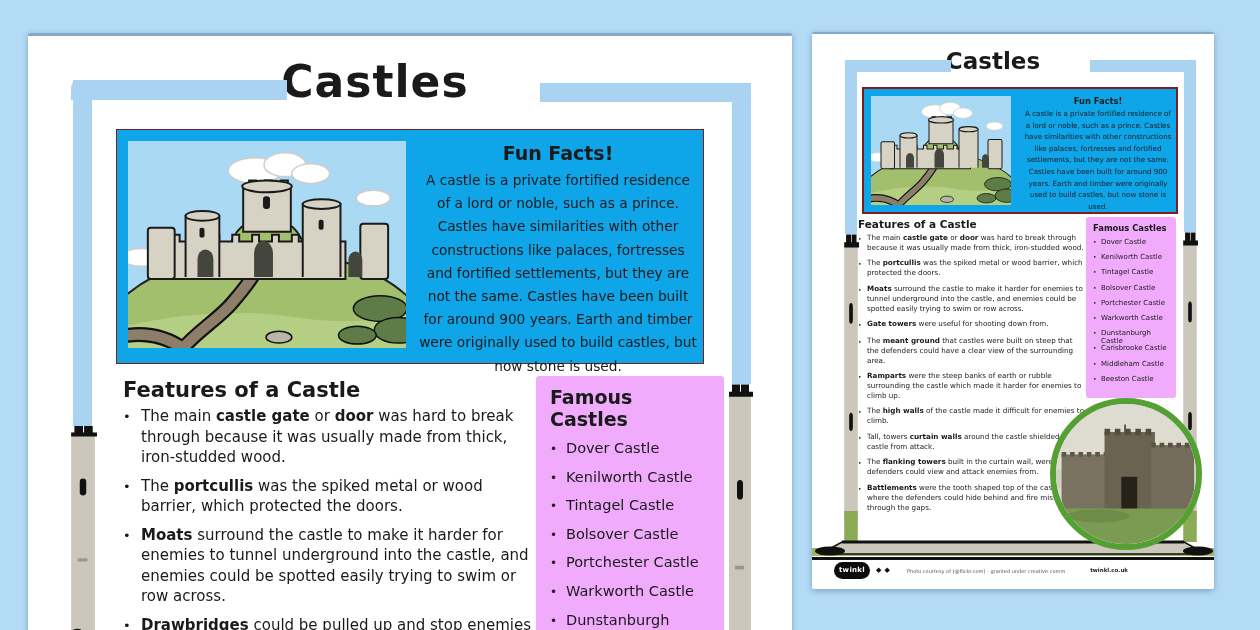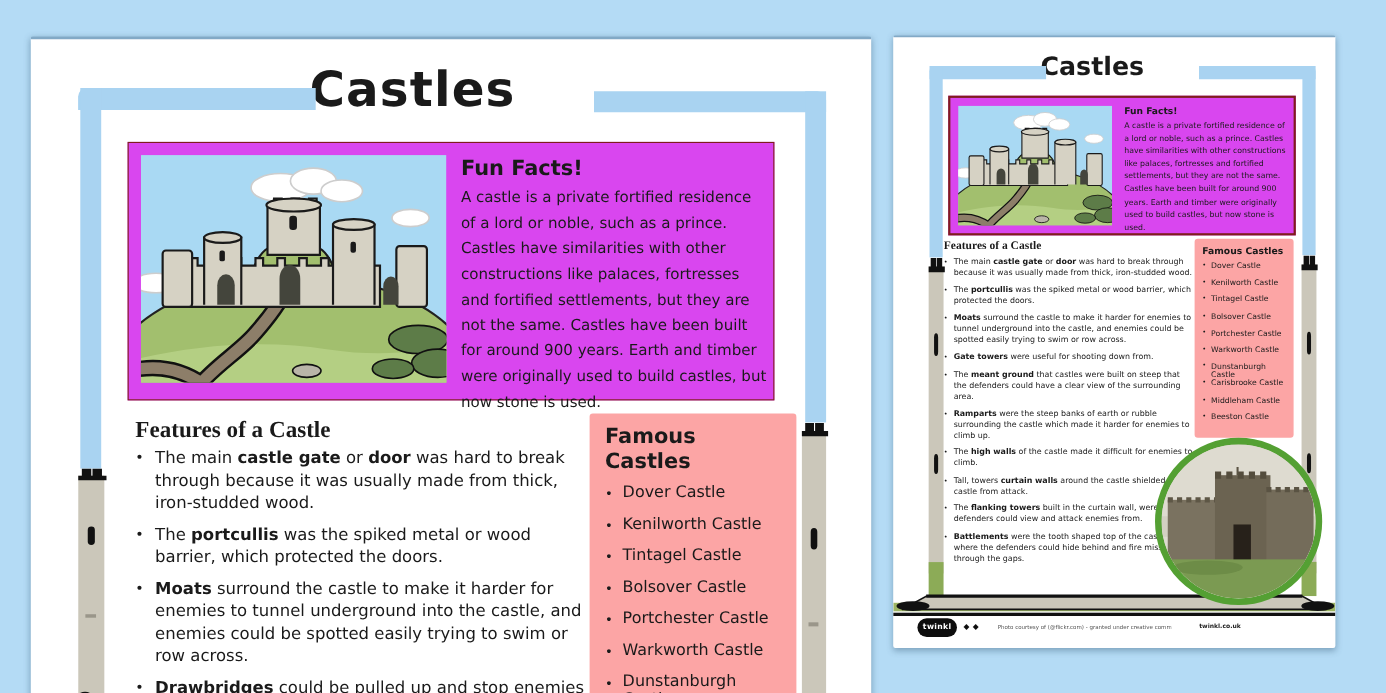--- a/index.html
+++ b/index.html
@@ -21,37 +21,37 @@
   .lp-title { position:absolute; left:0; right:70px; top:20px; text-align:center;
     font-size:44px; font-weight:bold; letter-spacing:1px; }
   .bar { position:absolute; background:#a9d3f1; }
   .lp-bar-tl { left:43px; top:44px; width:216px; height:20px; border-top-left-radius:8px; }
   .lp-bar-lv { left:45px; top:44px; width:19px; height:346px; }
   .lp-bar-tr { left:512px; top:47px; width:211px; height:19px; border-top-right-radius:8px; }
   .lp-bar-rv { left:704px; top:47px; width:19px; height:301px; }
   .tower { position:absolute; }
   .lp-tower-l { left:41px; top:388px; width:28px; height:252px; }
   .lp-tower-r { left:699px; top:346px; width:26px; height:294px; }
-  .ffbox { position:absolute; border:1px solid #7f1d1d; background:#d946ef; }
+  .ffbox { position:absolute; border:1px solid #7f1d1d; background:#0ea5e9;text-align:center; }
   .lp-ffbox { left:88px; top:93px; width:588px; height:235px; }
   .illus { position:absolute; overflow:hidden; }
   .lp-illus { left:11px; top:11px; width:278px; height:207px; }
   .ff-text { position:absolute; }
   .lp-fftext { left:302px; top:12px; width:278px; }
   .lp-fftext .ff-head { font-size:19px; font-weight:bold; margin-bottom:5px; }
   .lp-fftext .ff-body { font-size:13.7px; line-height:23.2px; }
-  .feat-head { position:absolute; font-weight:bold;font-family:Liberation Serif, serif; }
+  .feat-head { position:absolute; font-weight:bold; }
   .lp-feathead { left:95px; top:342px; font-size:21px; }
   .bullets { position:absolute; }
   .lp-bullets { left:95px; top:370px; width:412px; }
   .li { display:flex; }
   .dot { flex:none; text-align:left; }
   .lp-bullets .li { margin-bottom:8px; font-size:15px; line-height:20.5px; }
   .lp-bullets .dot { width:18px; font-size:13px; padding-top:1px; }
-  .fam { position:absolute; background:#fca5a5; border-radius:3px; }
+  .fam { position:absolute; background:#f0abfc; border-radius:3px; }
   .lp-fam { left:508px; top:340px; width:188px; height:300px; padding:10px 12px 0 14px; }
   .lp-fam .fam-head { font-size:19px; font-weight:bold; margin-bottom:10px; }
   .lp-fam .li { height:28.6px; font-size:14.5px; }
   .lp-fam .dot { width:16px; font-size:12px; padding-top:2px; }
   
   .rp { left:812px; top:32px; width:402px; height:557px; border-top-width:2px; }
   .rp-title { position:absolute; left:0; right:40px; top:14px; text-align:center;
     font-size:23px; font-weight:bold; }
   .rp-bar-tl { left:33px; top:26px; width:106px; height:12px; border-top-left-radius:5px; }
   .rp-bar-lv { left:33px; top:26px; width:12px; height:174px; }

